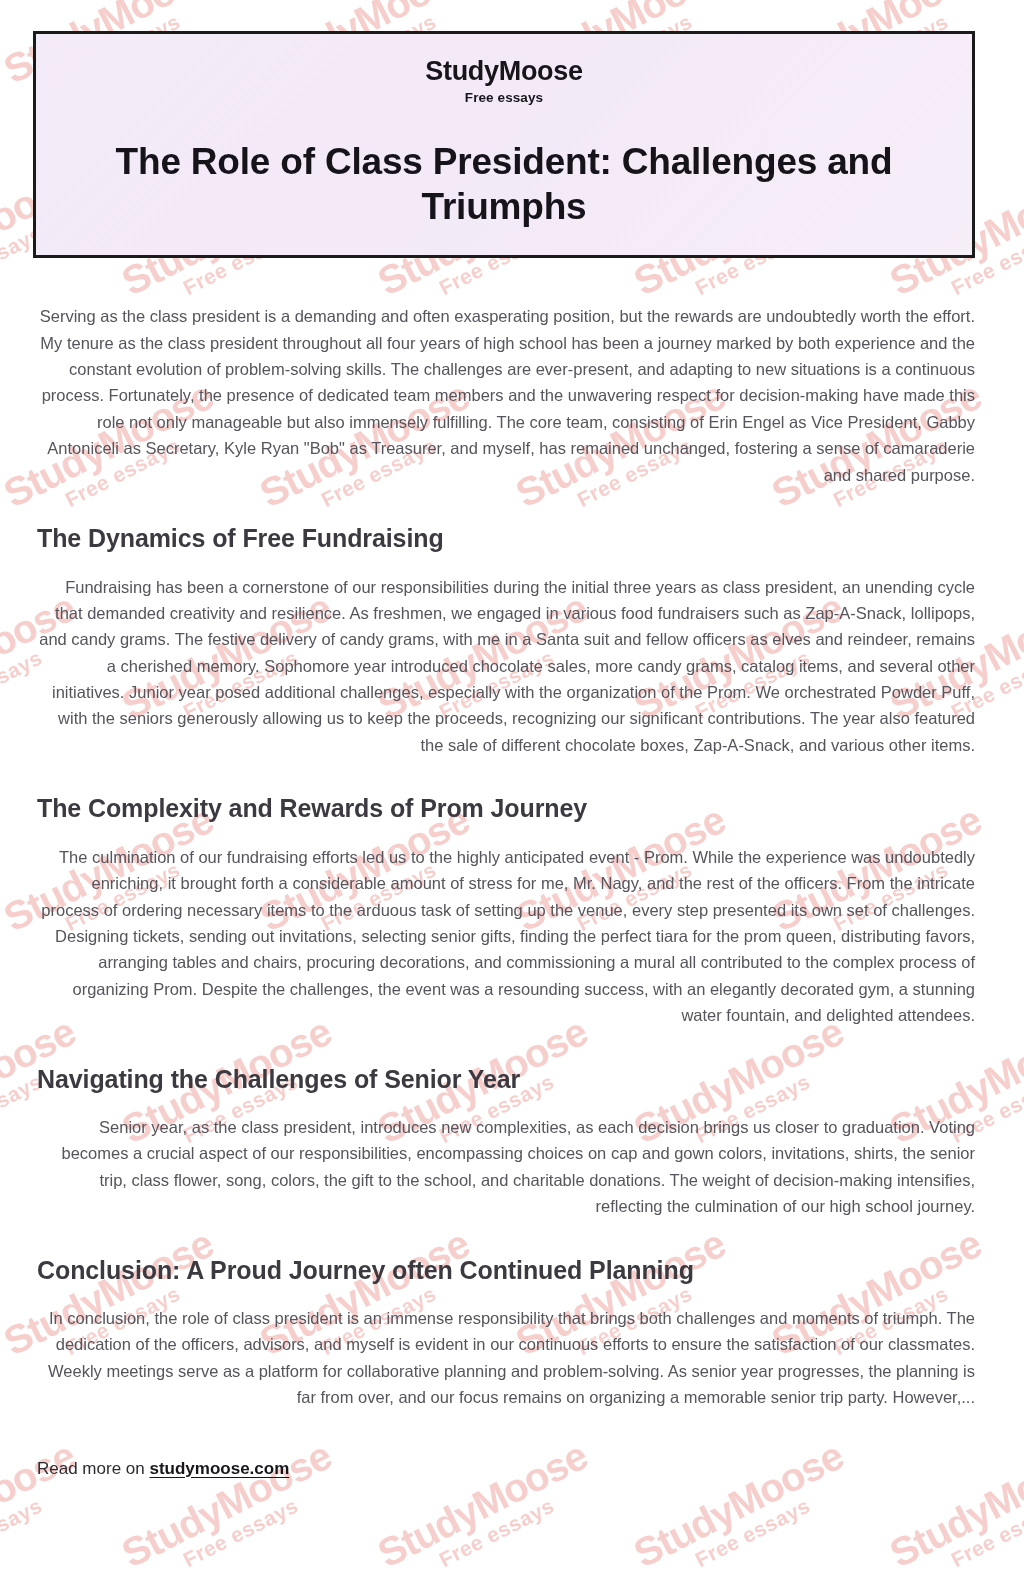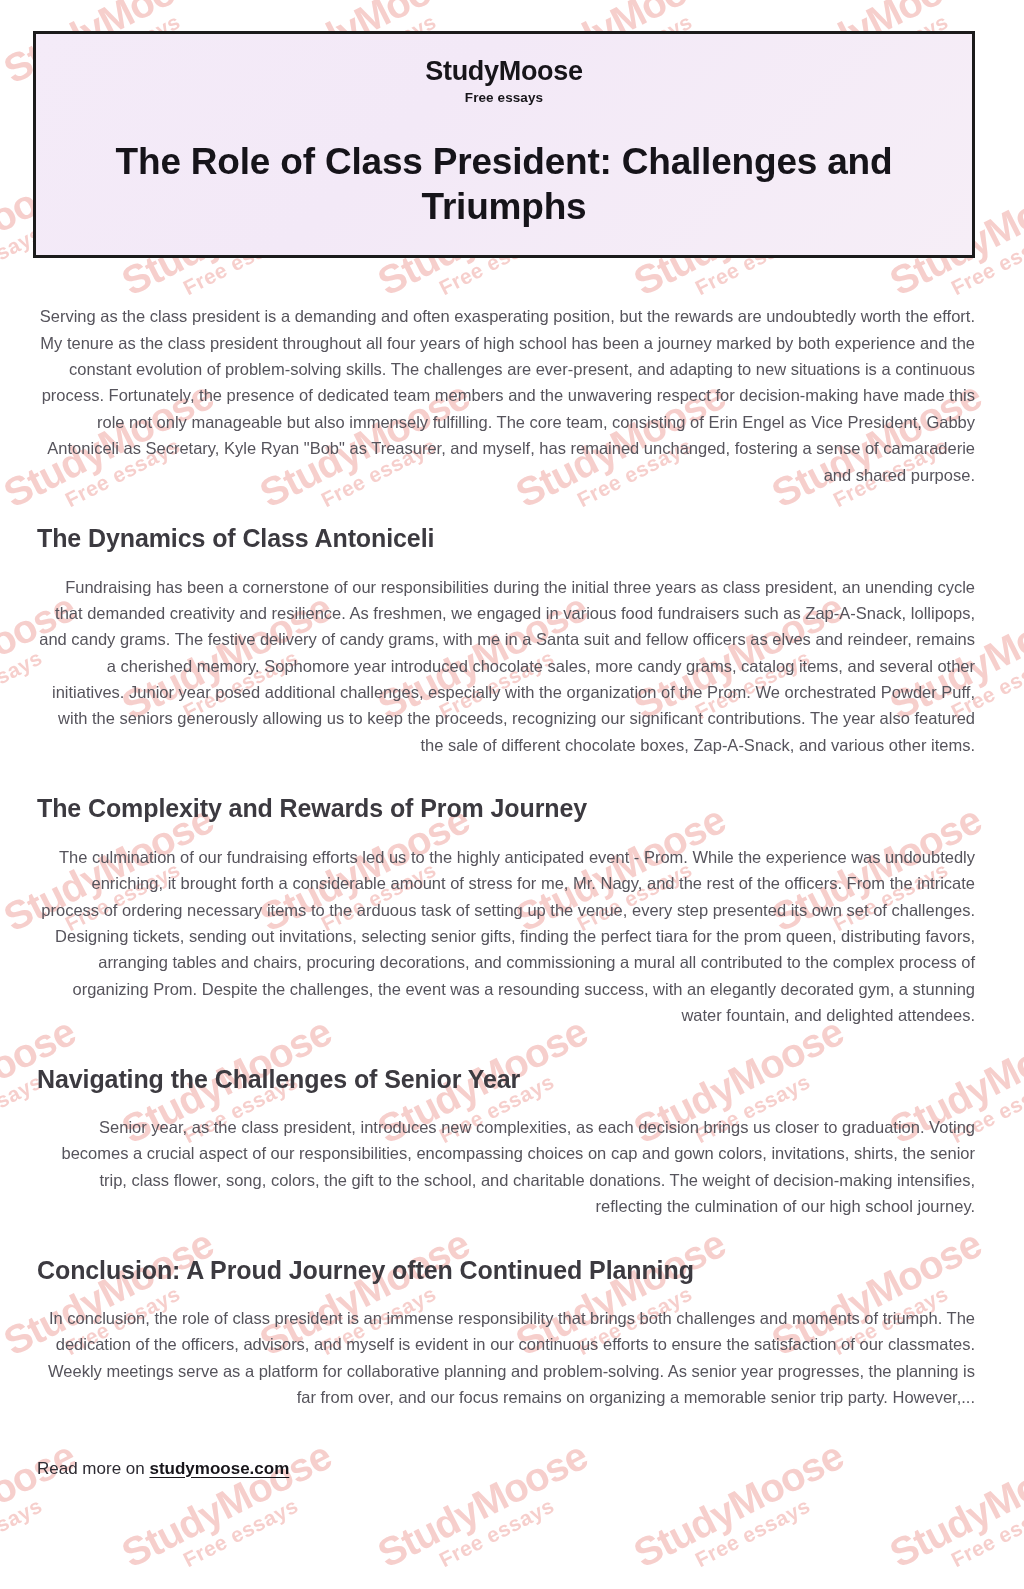--- a/index.html
+++ b/index.html
@@ -310,21 +310,21 @@
     <div id="essay-header">
       <div id="brand-name">StudyMoose</div>
       <div id="brand-tagline">Free essays</div>
       <h1 id="essay-title">The Role of Class President: Challenges and Triumphs</h1>
     </div>
 
     <div id="essay-body">
 
       <p class="paragraph" id="intro-paragraph">Serving as the class president is a demanding and often exasperating position, but the rewards are undoubtedly worth the effort. My tenure as the class president throughout all four years of high school has been a journey marked by both experience and the constant evolution of problem-solving skills. The challenges are ever-present, and adapting to new situations is a continuous process. Fortunately, the presence of dedicated team members and the unwavering respect for decision-making have made this role not only manageable but also immensely fulfilling. The core team, consisting of Erin Engel as Vice President, Gabby Antoniceli as Secretary, Kyle Ryan "Bob" as Treasurer, and myself, has remained unchanged, fostering a sense of camaraderie and shared purpose.</p>
 
-      <h2 class="section-heading">The Dynamics of Class Antoniceli</h2>
+      <h2 class="section-heading">The Dynamics of Free Fundraising</h2>
       <p class="paragraph">Fundraising has been a cornerstone of our responsibilities during the initial three years as class president, an unending cycle that demanded creativity and resilience. As freshmen, we engaged in various food fundraisers such as Zap-A-Snack, lollipops, and candy grams. The festive delivery of candy grams, with me in a Santa suit and fellow officers as elves and reindeer, remains a cherished memory. Sophomore year introduced chocolate sales, more candy grams, catalog items, and several other initiatives. Junior year posed additional challenges, especially with the organization of the Prom. We orchestrated Powder Puff, with the seniors generously allowing us to keep the proceeds, recognizing our significant contributions. The year also featured the sale of different chocolate boxes, Zap-A-Snack, and various other items.</p>
 
       <h2 class="section-heading">The Complexity and Rewards of Prom Journey</h2>
       <p class="paragraph">The culmination of our fundraising efforts led us to the highly anticipated event - Prom. While the experience was undoubtedly enriching, it brought forth a considerable amount of stress for me, Mr. Nagy, and the rest of the officers. From the intricate process of ordering necessary items to the arduous task of setting up the venue, every step presented its own set of challenges. Designing tickets, sending out invitations, selecting senior gifts, finding the perfect tiara for the prom queen, distributing favors, arranging tables and chairs, procuring decorations, and commissioning a mural all contributed to the complex process of organizing Prom. Despite the challenges, the event was a resounding success, with an elegantly decorated gym, a stunning water fountain, and delighted attendees.</p>
 
       <h2 class="section-heading">Navigating the Challenges of Senior Year</h2>
       <p class="paragraph">Senior year, as the class president, introduces new complexities, as each decision brings us closer to graduation. Voting becomes a crucial aspect of our responsibilities, encompassing choices on cap and gown colors, invitations, shirts, the senior trip, class flower, song, colors, the gift to the school, and charitable donations. The weight of decision-making intensifies, reflecting the culmination of our high school journey.</p>
 
       <h2 class="section-heading">Conclusion: A Proud Journey often Continued Planning</h2>
       <p class="paragraph">In conclusion, the role of class president is an immense responsibility that brings both challenges and moments of triumph. The dedication of the officers, advisors, and myself is evident in our continuous efforts to ensure the satisfaction of our classmates. Weekly meetings serve as a platform for collaborative planning and problem-solving. As senior year progresses, the planning is far from over, and our focus remains on organizing a memorable senior trip party. However,...</p>

